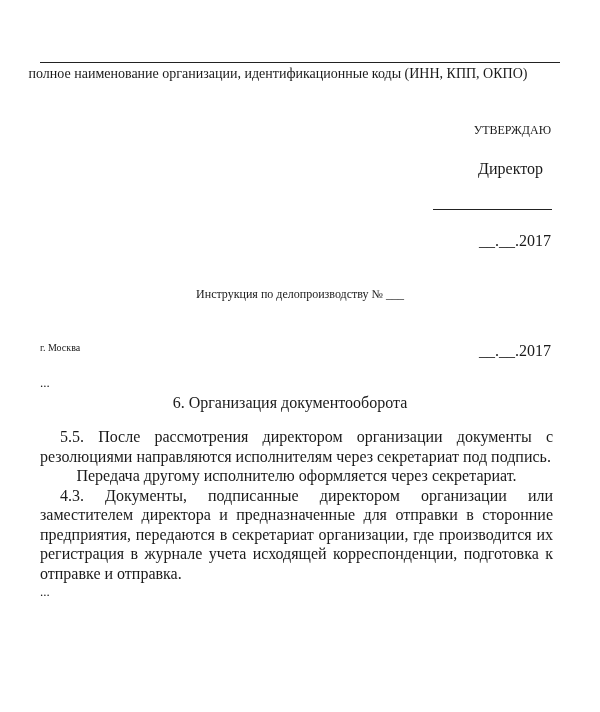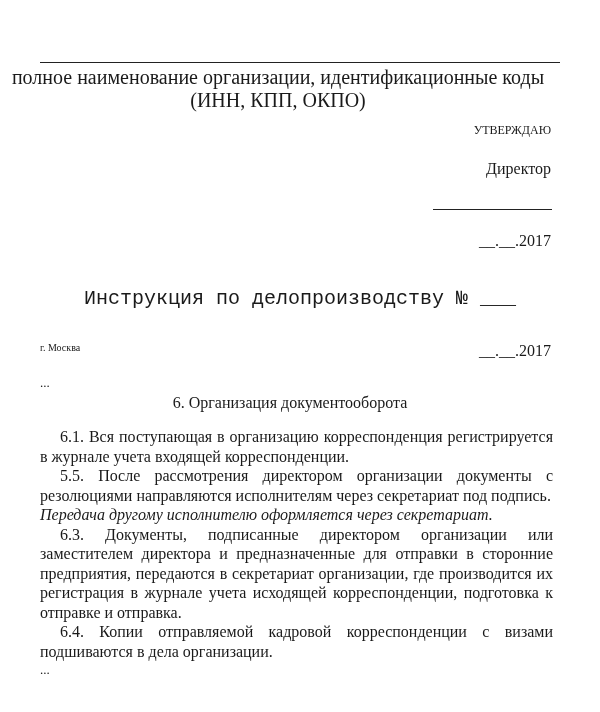--- a/index.html
+++ b/index.html
@@ -2,33 +2,33 @@
 <html><head>
 <meta charset="utf-8">
 <style>
   html, body { margin: 0; padding: 0; background: #ffffff; }
   body {
     width: 600px; height: 712px; position: relative; overflow: hidden;
     font-family: "Liberation Serif", "DejaVu Serif", serif;
     color: #1a1a1a;
   }
   .rule-top { position: absolute; left: 40px; top: 62px; width: 520px; height: 1px; background: #222; }
-  .org-caption { position: absolute; left: 0; top: 66px; width: 556px; text-align: center; font-size: 20px; }
+  .org-caption { position: absolute; left: 0; top: 66px; width: 556px; text-align: center; font-size: 14px; }
   .approve { position: absolute; right: 49px; top: 123px; font-size: 12px; }
-  .director { position: absolute; right: 49px; top: 160px; font-size: 16px; }
+  .director { position: absolute; right: 57px; top: 160px; font-size: 16px; }
   .sign-line { position: absolute; left: 433px; top: 209px; width: 119px; height: 1px; background: #222; }
   .date1 { position: absolute; right: 49px; top: 232px; font-size: 16px; }
-  .title { position: absolute; left: 0; top: 287px; width: 600px; text-align: center; font-size: 20px; font-family: Liberation Mono, monospace; }
+  .title { position: absolute; left: 0; top: 287px; width: 600px; text-align: center; font-size: 12px; }
   .city { position: absolute; left: 40px; top: 342px; font-size: 10px; }
   .date2 { position: absolute; right: 49px; top: 342px; font-size: 16px; }
   .ellipsis1 { position: absolute; left: 40px; top: 375px; font-size: 13px; }
   .section-title { position: absolute; left: 0; top: 394px; width: 580px; text-align: center; font-size: 16px; }
   .body-text { position: absolute; left: 40px; top: 427px; width: 513px; font-size: 16px; line-height: 19.5px; }
   .para { text-align: justify; text-indent: 20px; margin: 0; }
-  .para-plain { text-align: left; text-indent: 0; margin: 0; font-style: italic; }
+  .para-plain { text-align: center; text-indent: 0; margin: 0; }
   .ellipsis2 { font-size: 13px; margin: 0; line-height: 18px; }
 </style>
 </head>
 <body>
 
 <div>
   <div class="rule-top"></div>
   <div class="org-caption">полное наименование организации, идентификационные коды (ИНН, КПП, ОКПО)</div>
 
   <div class="approve">УТВЕРЖДАЮ</div>
@@ -38,20 +38,18 @@
 
   <div class="title">Инструкция по делопроизводству № ___</div>
 
   <div class="city">г. Москва</div>
   <div class="date2">__.__.2017</div>
 
   <div class="ellipsis1">...</div>
   <div class="section-title">6. Организация документооборота</div>
 
   <div class="body-text">
-    <p class="para">6.1. Вся поступающая в организацию корреспонденция регистрируется в журнале учета входящей корреспонденции.</p>
     <p class="para">5.5. После рассмотрения директором организации документы с резолюциями направляются исполнителям через секретариат под подпись.</p>
     <p class="para-plain">Передача другому исполнителю оформляется через секретариат.</p>
-    <p class="para">6.3. Документы, подписанные директором организации или заместителем директора и предназначенные для отправки в сторонние предприятия, передаются в секретариат организации, где производится их регистрация в журнале учета исходящей корреспонденции, подготовка к отправке и отправка.</p>
-    <p class="para">6.4. Копии отправляемой кадровой корреспонденции с визами подшиваются в дела организации.</p>
+    <p class="para">4.3. Документы, подписанные директором организации или заместителем директора и предназначенные для отправки в сторонние предприятия, передаются в секретариат организации, где производится их регистрация в журнале учета исходящей корреспонденции, подготовка к отправке и отправка.</p>
     <p class="ellipsis2">...</p>
   </div>
 </div>
 
 </body></html>

